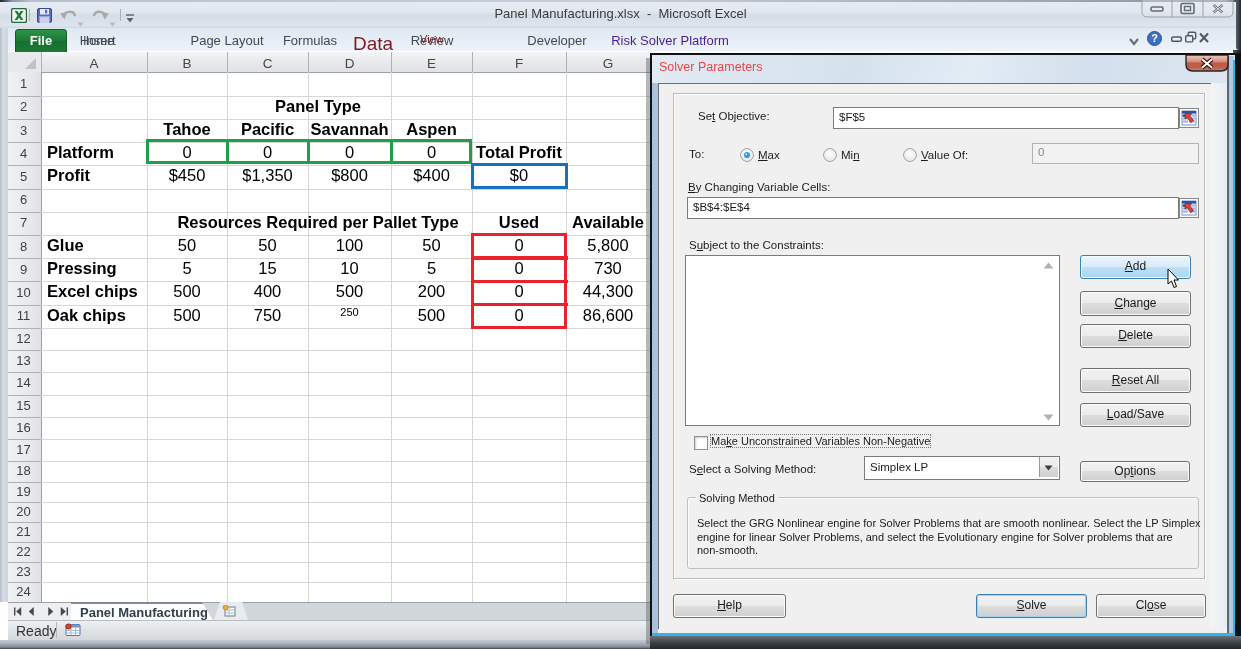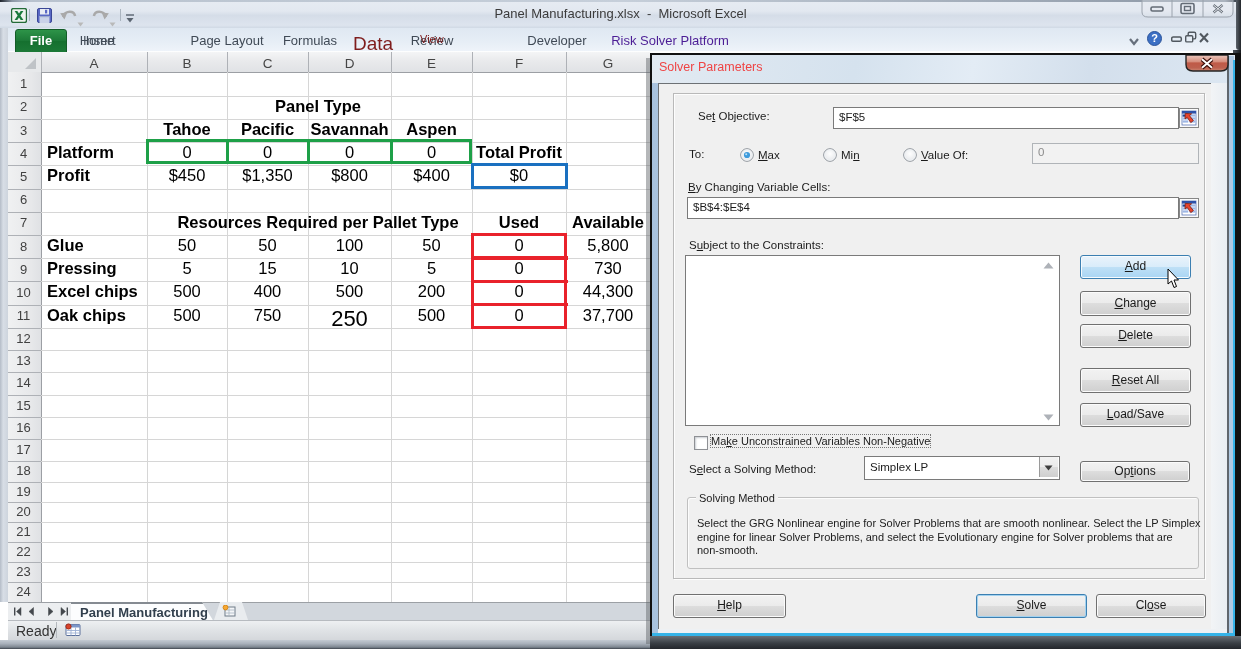--- a/index.html
+++ b/index.html
@@ -223,24 +223,24 @@
 <div class="cell b" style="left:47px;top:282.4px;text-align:left;font-size:16.5px">Excel chips</div>
 <div class="cell" style="left:37.0px;top:282.4px;width:300px;font-size:16.5px">500</div>
 <div class="cell" style="left:117.5px;top:282.4px;width:300px;font-size:16.5px">400</div>
 <div class="cell" style="left:199.5px;top:282.4px;width:300px;font-size:16.5px">500</div>
 <div class="cell" style="left:281.5px;top:282.4px;width:300px;font-size:16.5px">200</div>
 <div class="cell" style="left:369.0px;top:282.4px;width:300px;font-size:16.5px">0</div>
 <div class="cell" style="left:458.0px;top:282.4px;width:300px;font-size:16.5px">44,300</div>
 <div class="cell b" style="left:47px;top:305.6px;text-align:left;font-size:16.5px">Oak chips</div>
 <div class="cell" style="left:37.0px;top:305.6px;width:300px;font-size:16.5px">500</div>
 <div class="cell" style="left:117.5px;top:305.6px;width:300px;font-size:16.5px">750</div>
-<div class="cell" style="left:199.5px;top:305.6px;width:300px;font-size:22px">250</div>
+<div class="cell" style="left:199.5px;top:305.6px;width:300px;font-size:11px">250</div>
 <div class="cell" style="left:281.5px;top:305.6px;width:300px;font-size:16.5px">500</div>
 <div class="cell" style="left:369.0px;top:305.6px;width:300px;font-size:16.5px">0</div>
-<div class="cell" style="left:458.0px;top:305.6px;width:300px;font-size:16.5px">37,700</div>
+<div class="cell" style="left:458.0px;top:305.6px;width:300px;font-size:16.5px">86,600</div>
 <div class="a" style="left:145.5px;top:139.1px;width:320.5px;height:18.6px;border:3px solid #1ea048"></div>
 <div class="a" style="left:225.5px;top:139.1px;width:3px;height:24.6px;background:#1ea048"></div>
 <div class="a" style="left:306.5px;top:139.1px;width:3px;height:24.6px;background:#1ea048"></div>
 <div class="a" style="left:389.5px;top:139.1px;width:3px;height:24.6px;background:#1ea048"></div>
 <div class="a" style="left:470.5px;top:162.7px;width:91.5px;height:20.4px;border:3px solid #1a70c0"></div>
 <div class="a" style="left:470.5px;top:232.5px;width:90.5px;height:90.2px;border:3.5px solid #e9222b"></div>
 <div class="a" style="left:470.5px;top:256.4px;width:97.5px;height:3.5px;background:#e9222b"></div>
 <div class="a" style="left:470.5px;top:279.6px;width:97.5px;height:3.5px;background:#e9222b"></div>
 <div class="a" style="left:470.5px;top:302.8px;width:97.5px;height:3.5px;background:#e9222b"></div>
 <div class="a" style="left:8px;top:602px;width:1233px;height:18px;background:#d2d7dd;border-top:1px solid #9ca0a5"></div>

